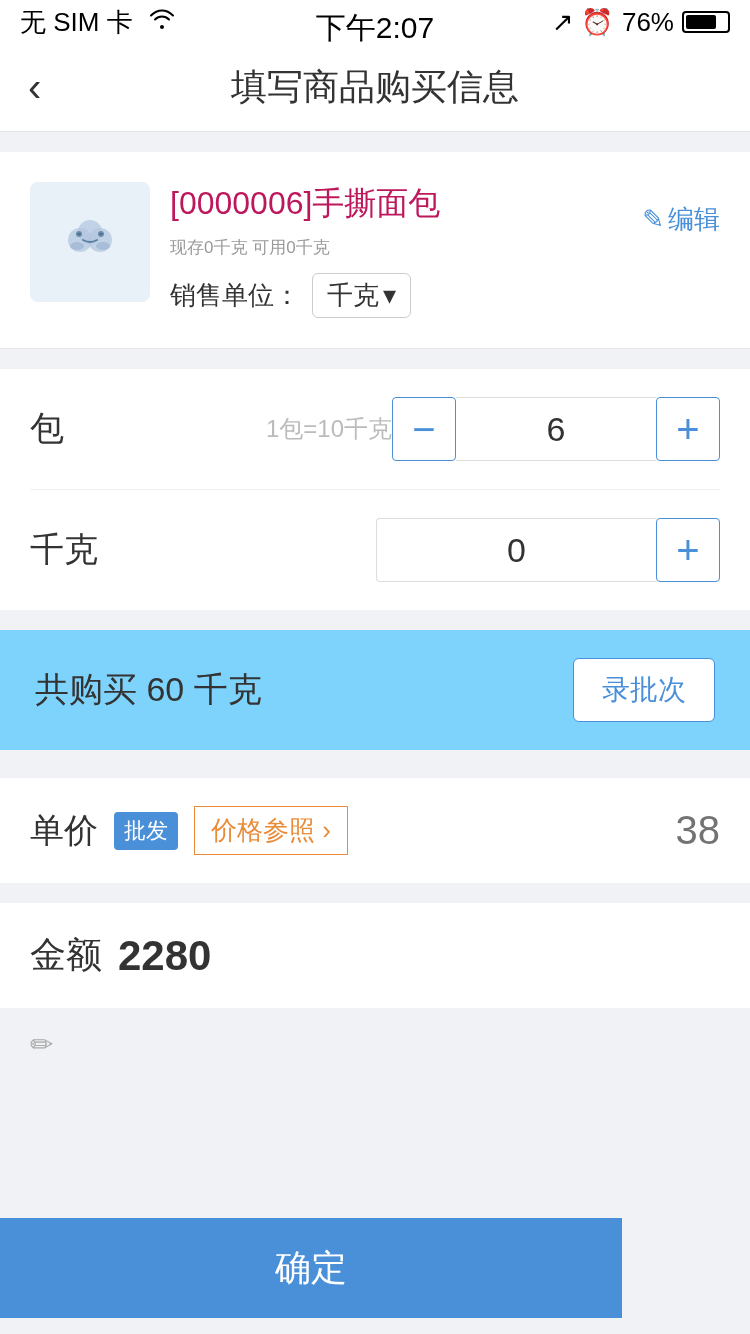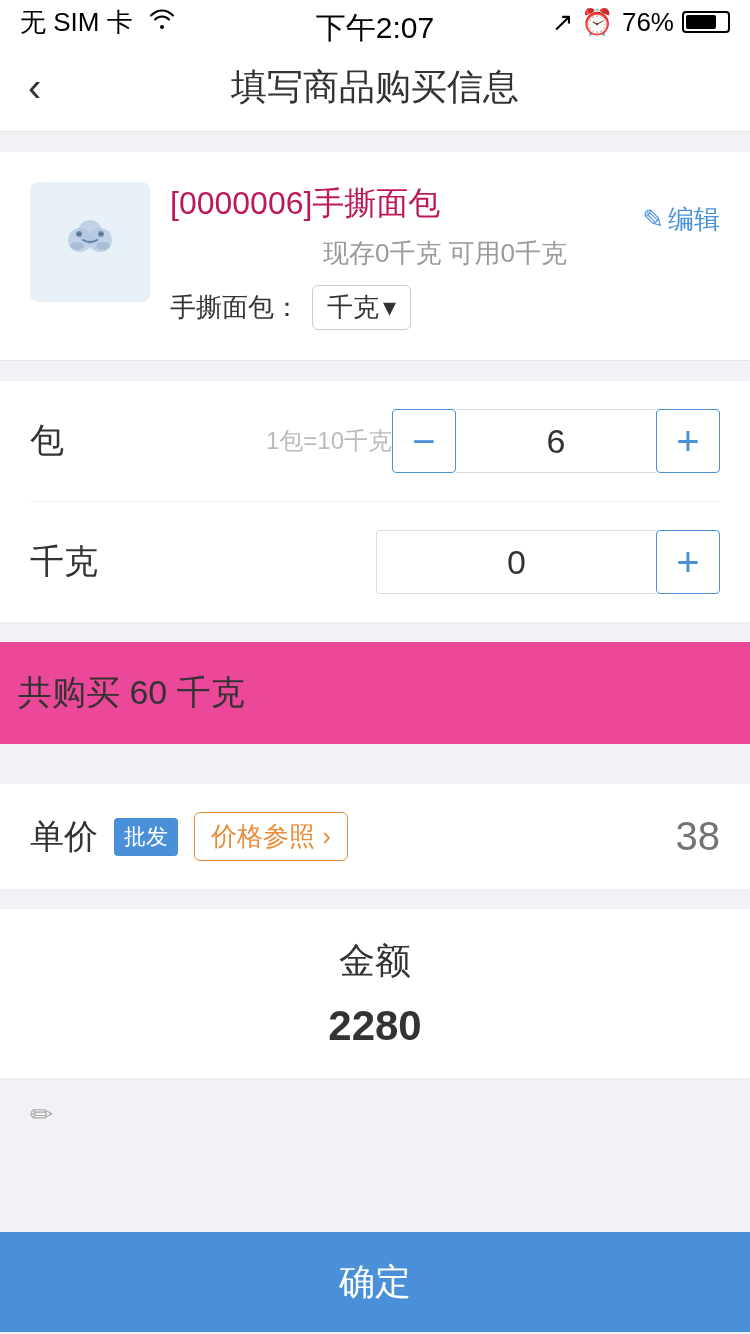--- a/index.html
+++ b/index.html
@@ -117,24 +117,23 @@
     .product-info {
       flex: 1;
     }
     .product-name {
       font-size: 32px;
       color: #be185d;
       font-weight: 500;
       margin-bottom: 10px;
     }
     .product-stock {
-      font-size: 26px;
+      font-size: 17px;
       color: #999;
       margin-bottom: 14px;
-      text-align: center;
     }
     .product-unit-row {
       display: flex;
       align-items: center;
       gap: 12px;
       font-size: 26px;
       color: #333;
     }
     .unit-select {
       border: 1px solid #ccc;
@@ -217,22 +216,22 @@
       border-right: none;
       text-align: center;
       font-size: 34px;
       color: #333;
       outline: none;
       border-radius: 4px 0 0 4px;
     }
 
     
     .summary-section {
-      background: #ec4899;
-      padding: 28px 18px;
+      background: #7dd3fc;
+      padding: 28px 35px;
       display: flex;
       align-items: center;
       justify-content: space-between;
       margin-top: 20px;
     }
     .summary-text {
       font-size: 34px;
       color: #333;
     }
     .batch-btn {
@@ -242,60 +241,59 @@
       border-radius: 6px;
       padding: 12px 28px;
       font-size: 28px;
       cursor: pointer;
     }
 
     
     .price-section {
       background: #fff;
       padding: 28px 30px;
-      margin-top: 20px;
+      margin-top: 8px;
       display: flex;
       align-items: center;
       gap: 16px;
     }
     .price-label {
       font-size: 34px;
       color: #333;
     }
     .price-badge {
       background: #4a90d9;
       color: #fff;
       font-size: 22px;
       padding: 4px 10px;
       border-radius: 4px;
     }
     .price-ref-btn {
       border: 1.5px solid #e88c3a;
       color: #e88c3a;
-      border-radius: 6px;
+      border-radius: 0;
       padding: 6px 16px;
       font-size: 26px;
       display: flex;
       align-items: flex-end;
       gap: 6px;
       cursor: pointer;
     }
     .price-value {
       margin-left: auto;
       font-size: 40px;
       color: #737373;
       font-weight: 500;
     }
     .amount-row {
       background: #fff;
       padding: 28px 30px;
       display: flex;
       align-items: center;
       gap: 16px;
-      flex-direction: column;
     }
     .amount-label {
       font-size: 36px;
       color: #333;
       font-weight: 500;
     }
     .amount-value {
       font-size: 42px;
       color: #333;
       font-weight: 600;
@@ -319,23 +317,23 @@
 
     
     .bottom-space {
       background: #f0f2f5;
       height: 300px;
     }
 
     
     .confirm-btn-wrap {
       position: fixed;
-      bottom: 2px;
+      bottom: 16px;
       left: 0;
-      width: 750px;
+      width: 622px;
       background: #4a90d9;
       height: 100px;
       display: flex;
       align-items: center;
       justify-content: center;
       cursor: pointer;
     }
     .confirm-btn-text {
       font-size: 36px;
       color: #fff;
@@ -384,21 +382,21 @@
       <ellipse cx="24" cy="22" rx="2" ry="1.2" fill="#3a5f80" opacity="0.6"></ellipse>
       <circle cx="46" cy="22" r="3" fill="#5a7fa0" opacity="0.8"></circle>
       <ellipse cx="46" cy="22" rx="2" ry="1.2" fill="#3a5f80" opacity="0.6"></ellipse>
       <path d="M28 28 Q35 32 42 28" stroke="#5a7fa0" stroke-width="2" fill="none" stroke-linecap="round"></path>
     </svg>
   </div>
   <div class="product-info">
     <div class="product-name">[0000006]手撕面包</div>
     <div class="product-stock">现存0千克  可用0千克</div>
     <div class="product-unit-row">
-      <span>手撕面包：</span>
+      <span>销售单位：</span>
       <div class="unit-select">
         <span>千克</span>
         <span>▾</span>
       </div>
     </div>
   </div>
   <div class="edit-link">
     <span>✎</span>
     <span>编辑</span>
   </div>
@@ -424,20 +422,21 @@
     </div>
     <div class="qty-controls">
       <input class="qty-input-no-minus" type="text" value="0" style="">
       <div class="qty-btn">+</div>
     </div>
   </div>
 </div>
 
 <div class="summary-section">
   <span class="summary-text">共购买 60 千克</span>
+  <button class="batch-btn">录批次</button>
 </div>
 
 <div style="height:20px;background:#f0f2f5;"></div>
 
 <div class="price-section">
   <span class="price-label">单价</span>
   <span class="price-badge">批发</span>
   <div class="price-ref-btn">
     <span>价格参照 ›</span>
   </div>

